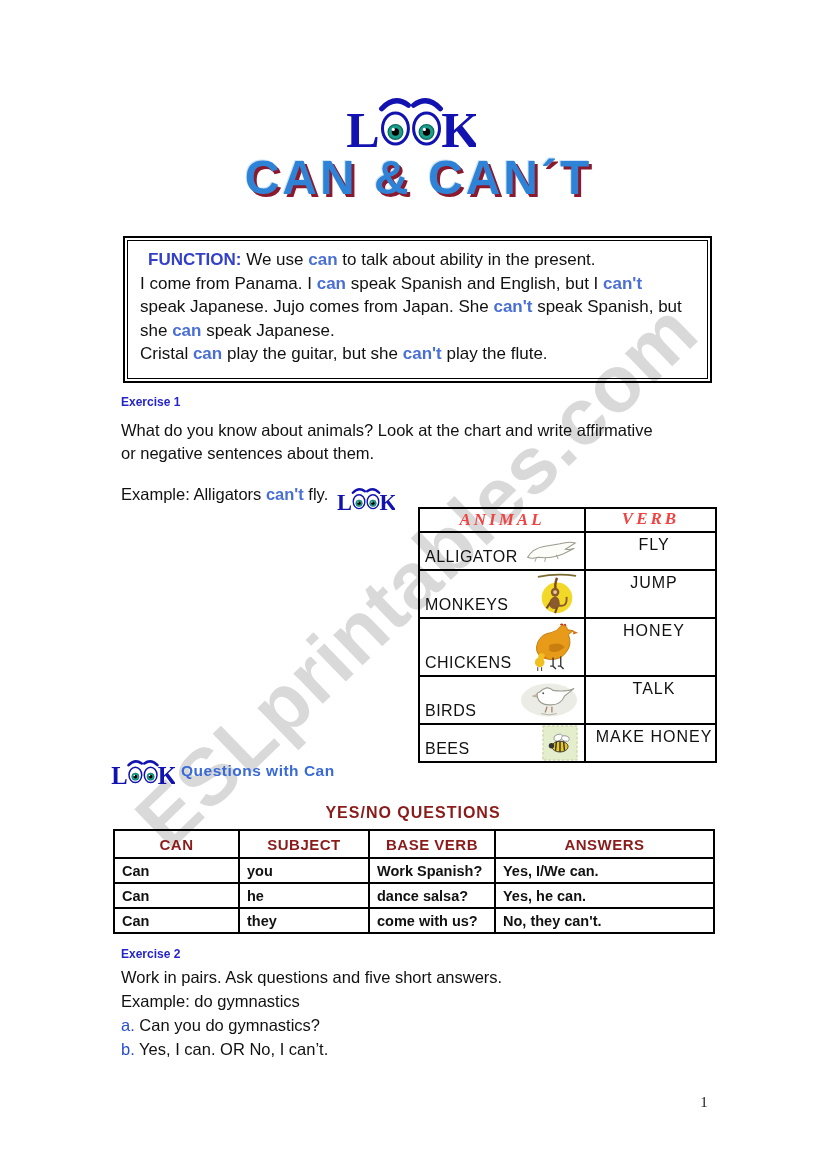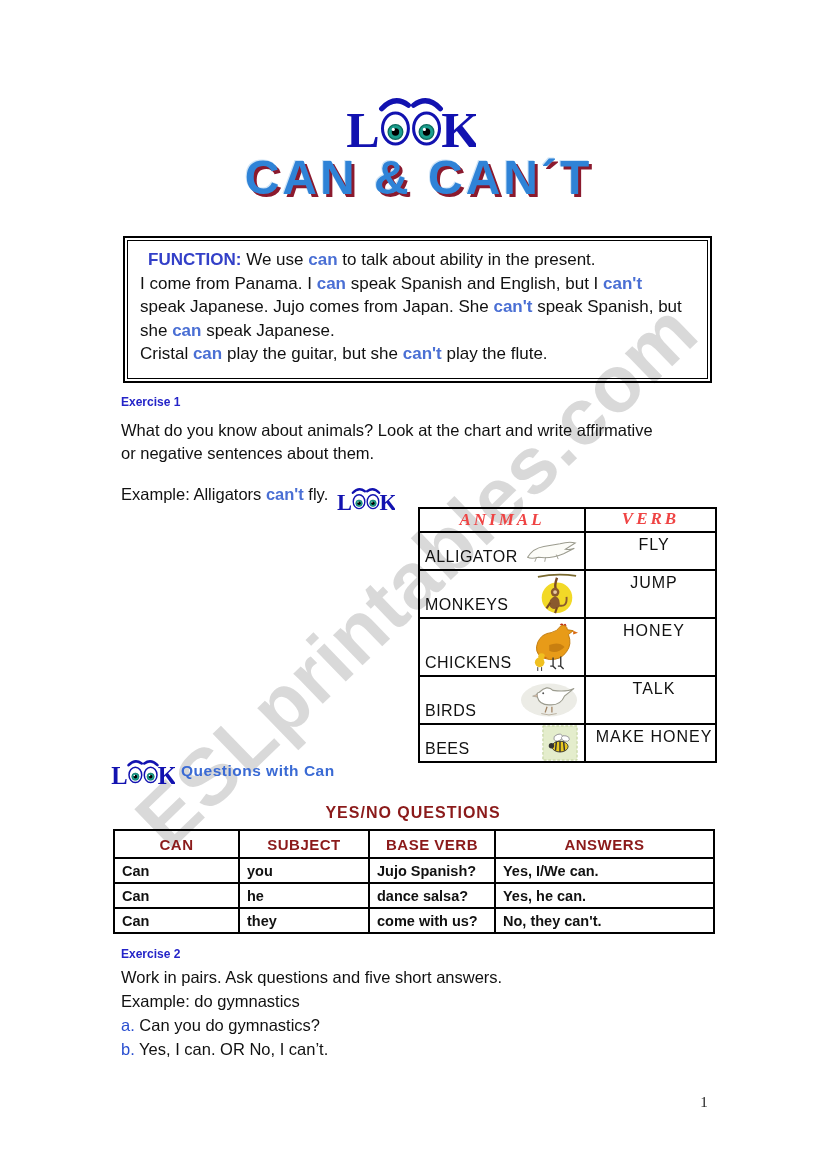--- a/index.html
+++ b/index.html
@@ -271,21 +271,21 @@
       <tbody>
           <tr>
         <th>CAN</th>
         <th>SUBJECT</th>
         <th>BASE VERB</th>
         <th>ANSWERS</th>
       </tr>
       <tr>
         <td>Can</td>
         <td>you</td>
-        <td>Jujo Spanish?</td>
+        <td>Work Spanish?</td>
         <td>Yes, I/We can.</td>
       </tr>
       <tr>
         <td>Can</td>
         <td>he</td>
         <td>dance salsa?</td>
         <td>Yes, he can.</td>
       </tr>
       <tr>
         <td>Can</td>

